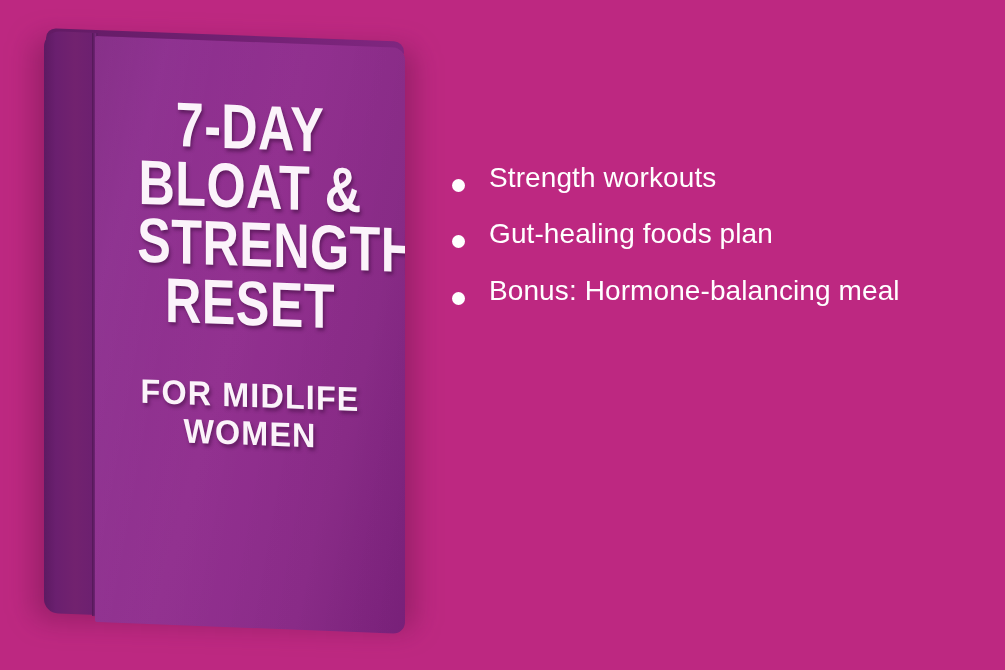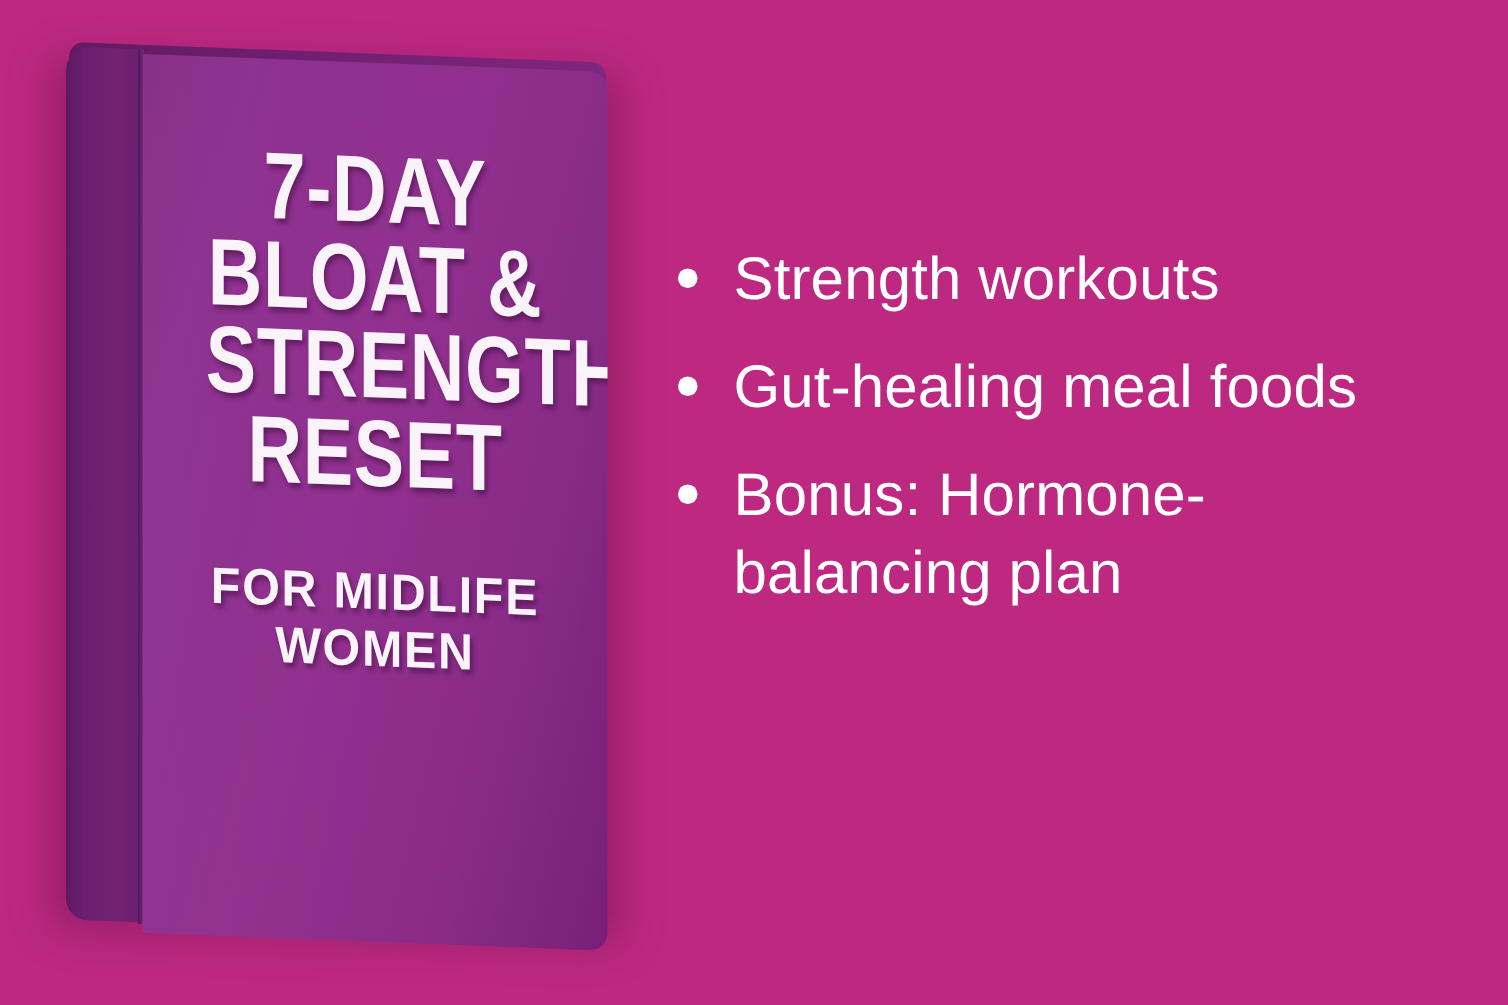--- a/index.html
+++ b/index.html
@@ -184,21 +184,21 @@
     border-radius: 50%;
     background: #ffffff;
     margin-top: 19px;
     margin-right: 24px;
   }
 
   .feature-label {
     color: #ffffff;
     font-family: "Liberation Sans", sans-serif;
     font-weight: 400;
-    font-size: 40px;
+    font-size: 28px;
     line-height: 1.30;
     letter-spacing: 0.1px;
     max-width: 420px;
   }
 </style>
 </head>
 <body>
 
 <div id="stage">
 
@@ -229,24 +229,24 @@
 
   <div id="feature-list">
 
     <div class="feature-item">
       <span class="bullet-dot"></span>
       <span class="feature-label">Strength workouts</span>
     </div>
 
     <div class="feature-item">
       <span class="bullet-dot"></span>
-      <span class="feature-label">Gut-healing meal foods</span>
+      <span class="feature-label">Gut-healing foods plan</span>
     </div>
 
 
     <div class="feature-item">
       <span class="bullet-dot"></span>
-      <span class="feature-label">Bonus: Hormone-balancing plan</span>
+      <span class="feature-label">Bonus: Hormone-balancing meal</span>
     </div>
 
   </div>
 
 </div>
 
 </body></html>

